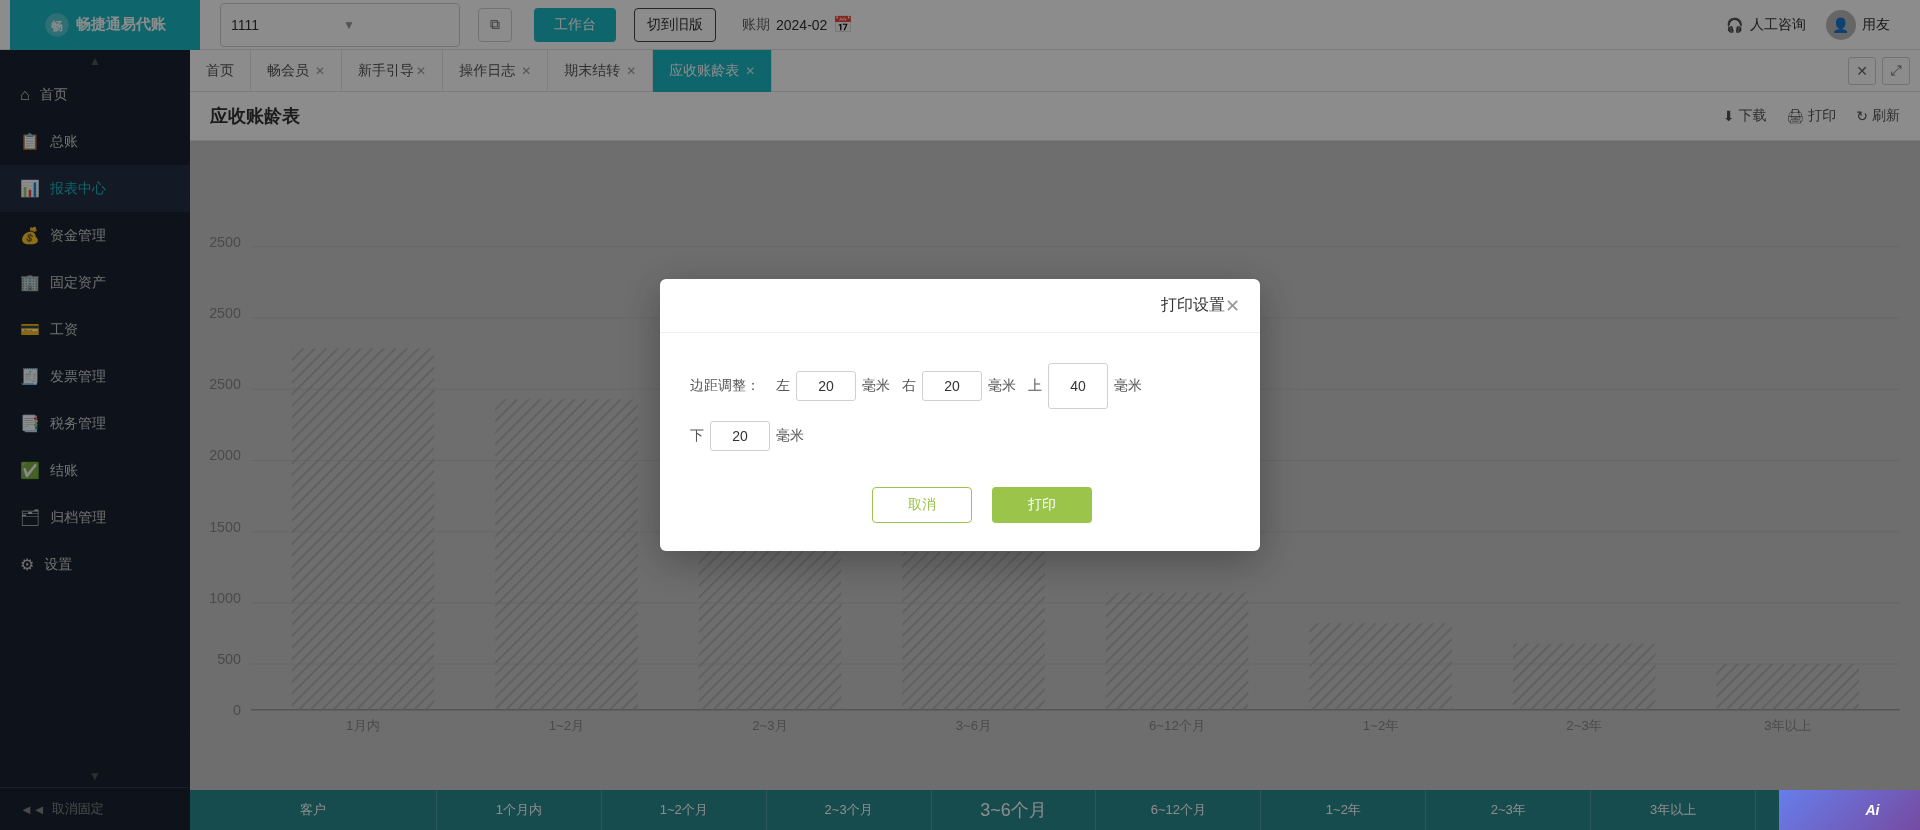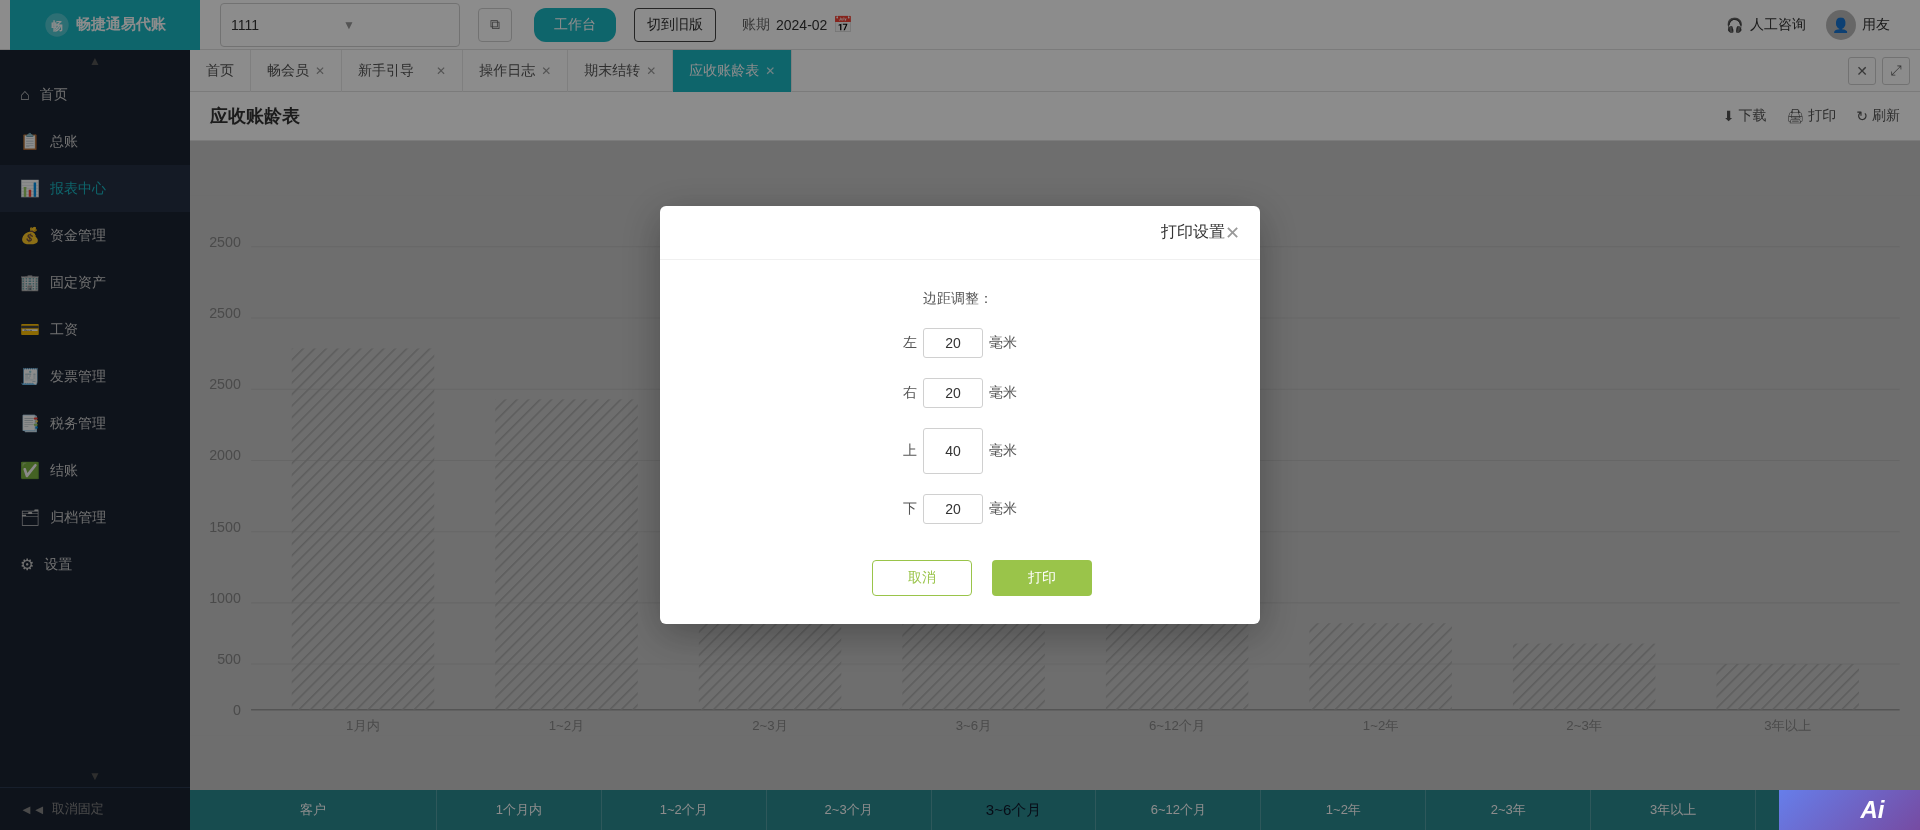--- a/index.html
+++ b/index.html
@@ -352,21 +352,21 @@
 
   <div class="company-selector" style="margin-left:10px; display:flex; align-items:center; border:1px solid #d0d0d0; border-radius:4px; padding:4px 10px; min-width:240px; height:44px; cursor:pointer; background:#fff; gap:6px;">
     <span style="flex:1; font-size:14px; color:#333;">1111</span>
     <span style="color:#999; font-size:12px;">▼</span>
   </div>
 
   <div class="copy-btn" style="width:34px; height:34px; border:1px solid #d0d0d0; border-radius:4px; background:#fff; display:flex; align-items:center; justify-content:center; cursor:pointer; margin-left:8px; font-size:14px; color:#666;">
     <span>⧉</span>
   </div>
 
-  <button class="workbench-btn" style="background:#1ab8c4; color:#fff; border:none; border-radius:12px; padding:6px 20px; font-size:14px; cursor:pointer; height:34px; margin-left:12px;">工作台</button>
+  <button class="workbench-btn" style="background:#1ab8c4; color:#fff; border:none; border-radius:4px; padding:6px 20px; font-size:14px; cursor:pointer; height:34px; margin-left:12px;">工作台</button>
 
   <button class="old-version-btn" style="background:#fff; color:#333; border:1px solid #444; border-radius:4px; padding:6px 12px; font-size:14px; cursor:pointer; height:34px; margin-left:8px;">切到旧版</button>
 
   <div class="period-area" style="display:flex; align-items:center; gap:6px; font-size:14px; color:#333; margin-left:16px;">
     <span style="color:#666;">账期</span>
     <span style="font-weight:500;">2024-02</span>
     <span style="cursor:pointer; font-size:16px;">📅</span>
   </div>
 
   <div class="header-right" style="margin-left:auto; display:flex; align-items:center; gap:20px; padding-right:20px;">
@@ -461,21 +461,21 @@
 
       <div class="tab-item" style="display:flex; align-items:center; padding:0 16px; height:42px; font-size:14px; color:#555; cursor:pointer; border-right:1px solid #e8e8e8; gap:6px;">
         <span>首页</span>
       </div>
 
       <div class="tab-item" style="display:flex; align-items:center; padding:0 16px; height:42px; font-size:14px; color:#555; cursor:pointer; border-right:1px solid #e8e8e8; gap:4px;">
         <span>畅会员</span>
         <span class="tab-close" style="font-size:12px; color:#999; cursor:pointer;">✕</span>
       </div>
 
-      <div class="tab-item" style="display:flex; align-items:center; padding:0 16px; height:42px; font-size:14px; color:#555; cursor:pointer; border-right:1px solid #e8e8e8; gap:20px;text-align:center;">
+      <div class="tab-item" style="display:flex; align-items:center; padding:0 16px; height:42px; font-size:14px; color:#555; cursor:pointer; border-right:1px solid #e8e8e8; gap:0;text-align:center;">
         <span>新手引导</span>
         <span class="tab-close" style="font-size:12px; color:#999; cursor:pointer;">✕</span>
       </div>
 
       <div class="tab-item" style="display:flex; align-items:center; padding:0 16px; height:42px; font-size:14px; color:#555; cursor:pointer; border-right:1px solid #e8e8e8; gap:4px;">
         <span>操作日志</span>
         <span class="tab-close" style="font-size:12px; color:#999; cursor:pointer;">✕</span>
       </div>
 
       <div class="tab-item" style="display:flex; align-items:center; padding:0 16px; height:42px; font-size:14px; color:#555; cursor:pointer; border-right:1px solid #e8e8e8; gap:4px;">
@@ -581,21 +581,21 @@
         </div>
         <div style="flex:1; display:flex; align-items:center; justify-content:center; color:#fff; font-size:13px; border-right:1px solid rgba(255,255,255,0.2);">
           <span>1个月内</span>
         </div>
         <div style="flex:1; display:flex; align-items:center; justify-content:center; color:#fff; font-size:13px; border-right:1px solid rgba(255,255,255,0.2);">
           <span>1~2个月</span>
         </div>
         <div style="flex:1; display:flex; align-items:center; justify-content:center; color:#fff; font-size:13px; border-right:1px solid rgba(255,255,255,0.2);">
           <span>2~3个月</span>
         </div>
-        <div style="flex:1; display:flex; align-items:center; justify-content:center; color:#0f172a; font-size:15px; border-right:1px solid rgba(255,255,255,0.2);">
+        <div style="flex:1; display:flex; align-items:center; justify-content:center; color:#ffffff; font-size:18px; border-right:1px solid rgba(255,255,255,0.2);">
           <span>3~6个月</span>
         </div>
         <div style="flex:1; display:flex; align-items:center; justify-content:center; color:#fff; font-size:13px; border-right:1px solid rgba(255,255,255,0.2);">
           <span>6~12个月</span>
         </div>
         <div style="flex:1; display:flex; align-items:center; justify-content:center; color:#fff; font-size:13px; border-right:1px solid rgba(255,255,255,0.2);">
           <span>1~2年</span>
         </div>
         <div style="flex:1; display:flex; align-items:center; justify-content:center; color:#fff; font-size:13px; border-right:1px solid rgba(255,255,255,0.2);">
           <span>2~3年</span>
@@ -614,21 +614,21 @@
 
 <div class="modal-overlay">
   <div class="modal" style="background:#fff; border-radius:6px; box-shadow:0 10px 40px rgba(0,0,0,0.3); width:600px; overflow:hidden;">
 
     <div class="modal-header" style="display:flex; align-items:center; justify-content:flex-end; padding:16px 20px; border-bottom:1px solid #f0f0f0;">
       <span class="modal-title" style="font-size:16px; color:#333; font-weight:500;">打印设置</span>
       <span class="modal-close" style="font-size:18px; color:#999; cursor:pointer; line-height:1;">✕</span>
     </div>
 
     <div class="modal-body" style="padding:30px 30px 20px;">
-      <div class="margin-row" style="display:flex; align-items:center; gap:20px; font-size:14px; color:#555; flex-wrap:wrap;flex-direction:column;">
+      <div class="margin-row" style="display:flex; align-items:center; gap:12px; font-size:14px; color:#555; flex-wrap:wrap;">
         <span class="margin-label">边距调整：</span>
 
         <div class="margin-field-group" style="display:flex; align-items:center; gap:6px;">
           <span style="font-size:14px; color:#555;">左</span>
           <input type="text" class="margin-input" style="width: 60px; height: 30px; border: 1px solid rgb(208, 208, 208); border-radius: 3px; text-align: center; font-size: 14px; color: rgb(51, 51, 51);" value="20">
           <span style="font-size:14px; color:#555;">毫米</span>
         </div>
 
         <div class="margin-field-group" style="display:flex; align-items:center; gap:6px;">
           <span style="font-size:14px; color:#555;">右</span>
@@ -650,15 +650,15 @@
       </div>
     </div>
 
     <div class="modal-footer" style="display:flex; justify-content:center; gap:20px; padding:16px 20px 28px;margin-left:44px;">
       <button class="btn-cancel" style="min-width:100px; height:36px; border:1px solid #9ac44a; border-radius:4px; background:#fff; color:#9ac44a; font-size:14px; cursor:pointer;">取消</button>
       <button class="btn-print" style="min-width:100px; height:36px; border:none; border-radius:4px; background:#9ac44a; color:#fff; font-size:14px; cursor:pointer;">打印</button>
     </div>
   </div>
 </div>
 
-<div class="ai-badge" style="position:fixed; bottom:0; right:0; width:141px; height:40px; background:linear-gradient(135deg,#667eea,#764ba2); display:flex; align-items:center; color:#fff; font-size:24px; font-style:italic; font-weight:bold; cursor:pointer; z-index:2000;padding-left:46px;">
+<div class="ai-badge" style="position:fixed; bottom:0; right:0; width:141px; height:40px; background:linear-gradient(135deg,#667eea,#764ba2); display:flex; align-items:center; color:#fff; font-size:14px; font-style:italic; font-weight:bold; cursor:pointer; z-index:2000;padding-left:46px;">
   <span>Ai</span>
 </div>
 
 </body></html>

